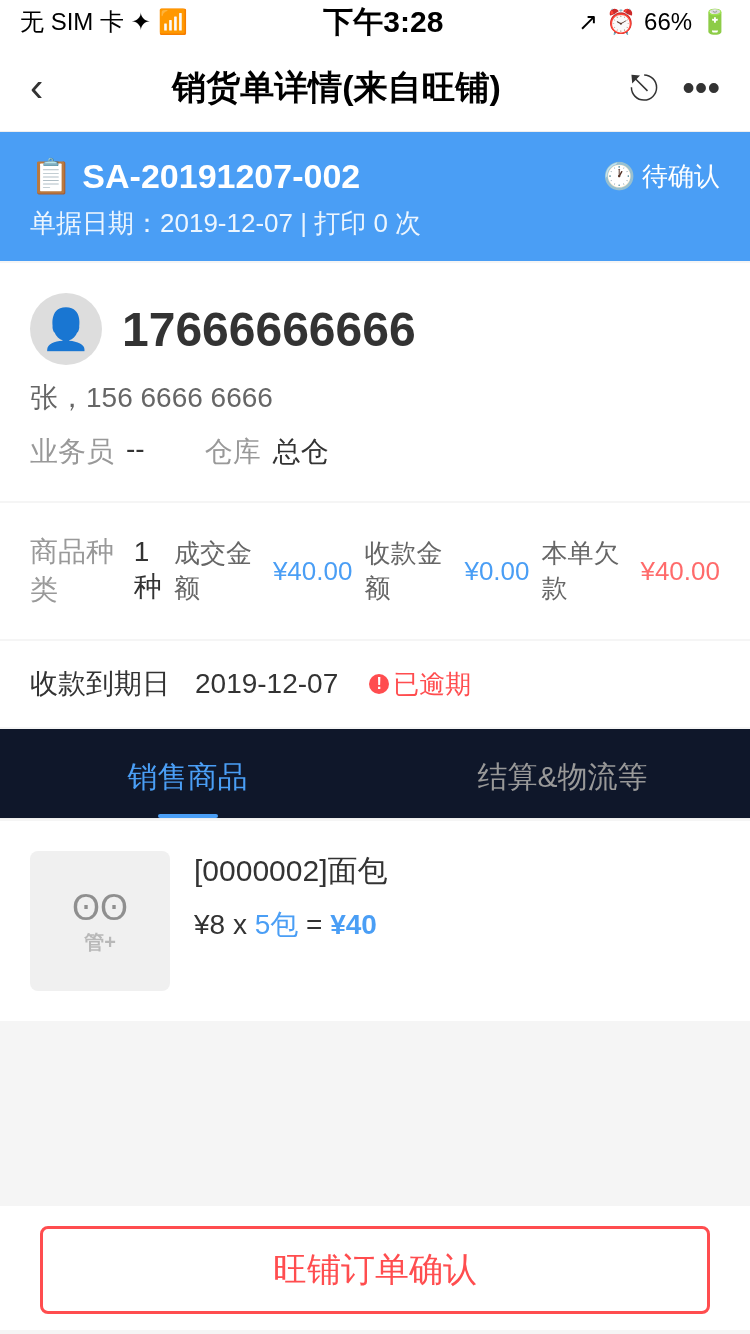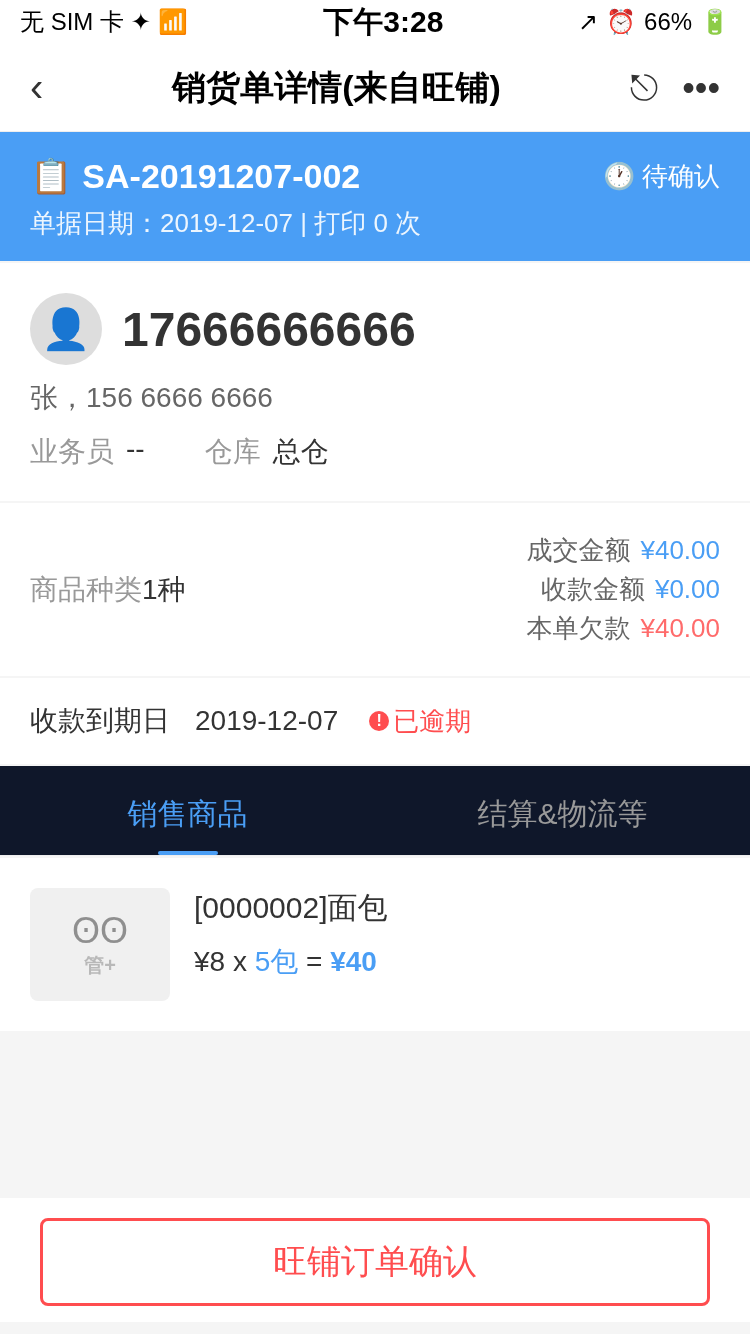--- a/index.html
+++ b/index.html
@@ -147,23 +147,23 @@
     }
     .summary-left {
       display: flex;
       align-items: center;
       font-size: 28px;
       color: #333;
     }
     .summary-label { color: #999; }
     .summary-right {
       display: flex;
-      flex-direction: column;
+      flex-direction: row;
       align-items: flex-end;
-      gap: 4px;
+      gap: 12px;
     }
     .summary-item {
       display: flex;
       align-items: center;
       gap: 10px;
       font-size: 26px;
     }
     .summary-item-label { color: #666; }
     .amount-blue { color: #4a9ef5; font-weight: 500; }
     .amount-red { color: #ff6b6b; font-weight: 500; }
@@ -235,21 +235,21 @@
     
     .product-card {
       background: #fff;
       padding: 30px;
       display: flex;
       gap: 24px;
       margin-bottom: 2px;
     }
     .product-image {
       width: 140px;
-      height: 113px;
+      height: 140px;
       border-radius: 8px;
       background: #f0f0f0;
       flex-shrink: 0;
       display: flex;
       align-items: center;
       justify-content: center;
     }
     .product-image-inner {
       width: 100px;
       height: 80px;
@@ -281,21 +281,21 @@
     }
     .price-highlight { color: #4a9ef5; font-weight: 600; }
     .qty-highlight { color: #4a9ef5; }
 
     
     .spacer { background: #f5f5f5; height: 300px; }
 
     
     .bottom-bar {
       position: fixed;
-      bottom: 12px;
+      bottom: 4px;
       width: 750px;
       background: #fff;
       padding: 20px 40px 16px;
     }
     .confirm-btn {
       width: 100%;
       height: 88px;
       border: 3px solid #ff4d4f;
       background: #fff;
       border-radius: 8px;

